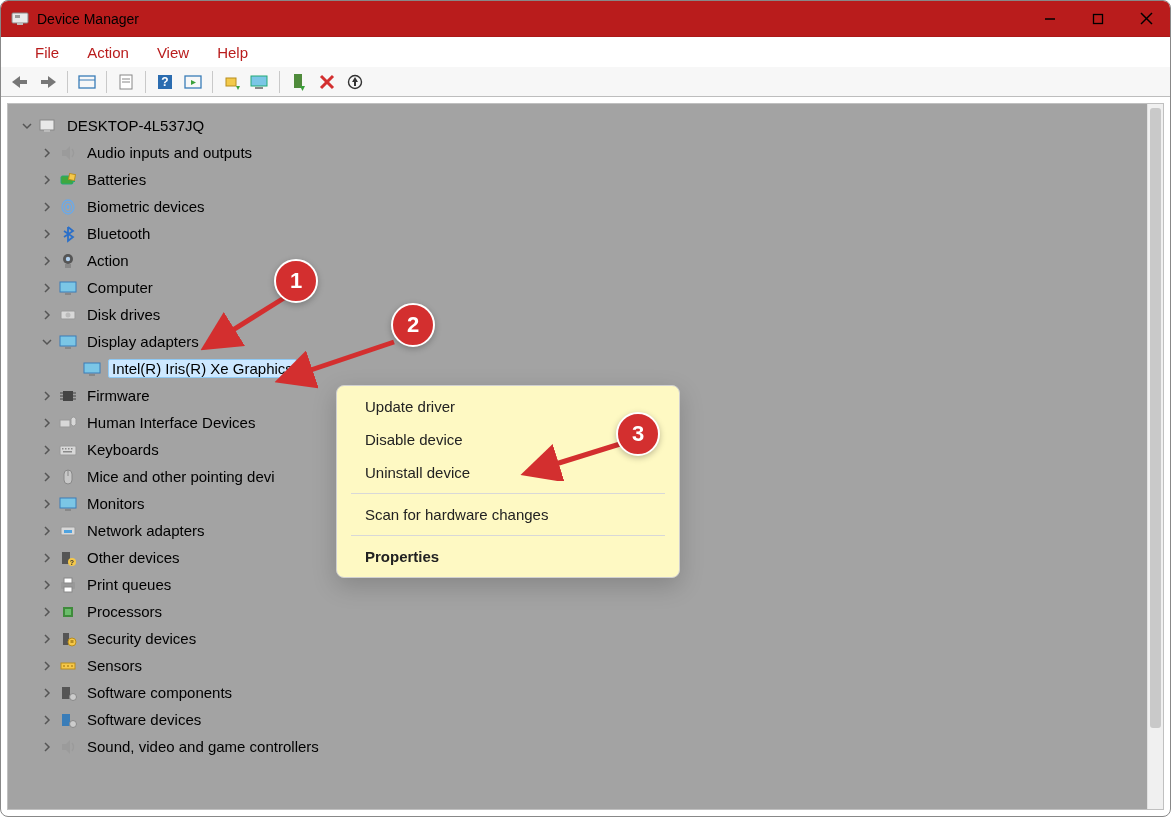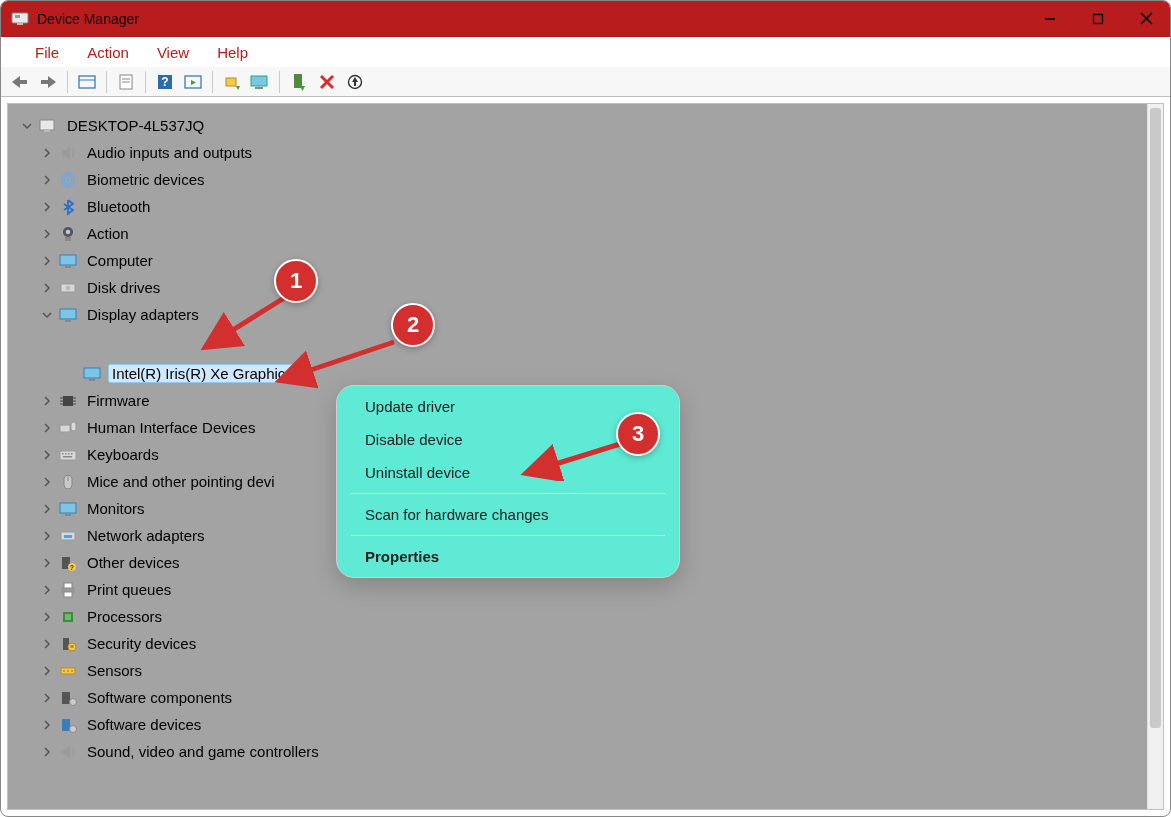--- a/index.html
+++ b/index.html
@@ -94,38 +94,38 @@
   }
   .node-icon {
     width: 20px; height: 20px;
     margin: 0 6px 0 2px;
     flex-shrink: 0;
     display:inline-flex; align-items:center; justify-content:center;
   }
   .node-label { padding: 1px 3px 1px 3px; }
   .sel { background: #cde8ff; border: 1px solid #8fcaf5; border-radius: 2px; }
   .indent-1 { padding-left: 24px; }
-  .indent-2 { padding-left: 48px; margin-top: 32px; }
+  .indent-2 { padding-left: 48px; }
   
   .scroll-track {
     position: absolute; right: 0; top: 0; bottom: 0; width: 16px;
     background: #f0f0f0; border-left: 1px solid #e1e1e1;
   }
   .scroll-thumb {
     position: absolute; top: 4px; left: 2px; right: 2px; height: 620px;
     background: #c9c9c9; border-radius: 3px;
   }
   
   .context-menu {
     position: absolute;
     left: 335px; top: 384px;
     width: 344px;
-    background: #5eead4;
+    background: #fef9c3;
     border: 1px solid #d0d0d0;
-    border-radius: 18px;
+    border-radius: 8px;
     box-shadow: 0 8px 24px rgba(0,0,0,0.18);
     padding: 4px 0;
     font-size: 15px;
   }
   .cm-item { padding: 8px 28px; color: #222; }
   .cm-sep { height: 1px; background: #d8d8d8; margin: 4px 14px; }
   .cm-bold { font-weight: 700; }
   
   .anno-bubble {
     position: absolute;
@@ -286,20 +286,35 @@
           </span>
         <span class="node-icon">
             <svg width="18" height="18">
               <polygon points="3,6 7,6 11,2 11,16 7,12 3,12" fill="#9b9b9b"></polygon>
               <path d="M13 5 Q16 9 13 13" fill="none" stroke="#9b9b9b" stroke-width="1.4"></path>
             </svg>
           </span>
         <span class="node-label">Audio inputs and outputs</span>
       </div>
 
+      <div class="node-row indent-1">
+        <span class="node-toggle">
+            <svg width="10" height="10">
+              <polyline points="3,1 7,5 3,9" fill="none" stroke="#555" stroke-width="1.5"></polyline>
+            </svg>
+          </span>
+        <span class="node-icon">
+            <svg width="18" height="18">
+              <rect x="2" y="5" width="12" height="8" rx="1.5" fill="#3fa73f" stroke="#2a7"></rect>
+              <rect x="14" y="7" width="2" height="4" fill="#2a7"></rect>
+              <rect x="10" y="3" width="6" height="6" fill="#f5c84a" stroke="#b88d1f" transform="rotate(10 13 6)"></rect>
+            </svg>
+          </span>
+        <span class="node-label">Batteries</span>
+      </div>
 
       <div class="node-row indent-1">
         <span class="node-toggle">
             <svg width="10" height="10">
               <polyline points="3,1 7,5 3,9" fill="none" stroke="#555" stroke-width="1.5"></polyline>
             </svg>
           </span>
         <span class="node-icon">
             <svg width="18" height="18">
               <ellipse cx="9" cy="9" rx="6" ry="7" fill="none" stroke="#6aa9e9" stroke-width="1.3"></ellipse>

